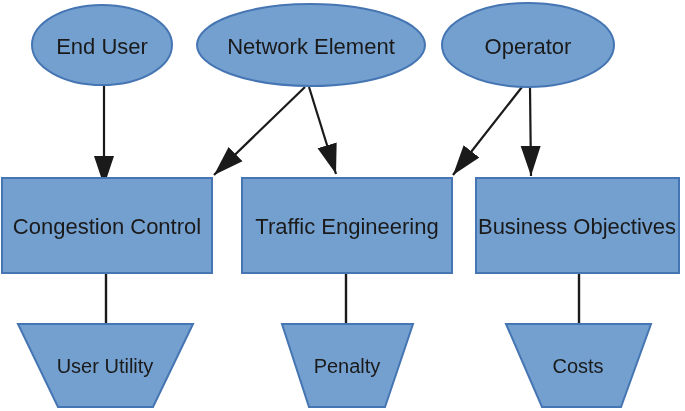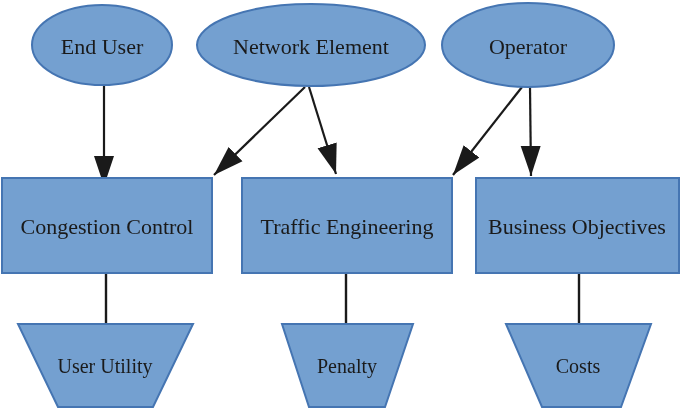--- a/index.html
+++ b/index.html
@@ -2,21 +2,21 @@
 <html style="--background: #ffffff; --shape-fill: #74a0d0; --shape-stroke: #4575b2; --line-color: #1a1a1a; --text-color: #1a1a1a;"><head>
 <meta charset="utf-8">
 <style>
   html, body { margin: 0; padding: 0; }
   body { background: var(--background, #ffffff); }
   .canvas {
     position: relative;
     width: 685px;
     height: 411px;
     background: var(--background, #ffffff);
-    font-family: Liberation Serif, serif;
+    font-family: Liberation Sans, sans-serif;
     overflow: hidden;
   }
   svg { display: block; }
   .node {
     fill: var(--shape-fill, #74a0d0);
     stroke: var(--shape-stroke, #4575b2);
     stroke-width: 2;
   }
   .edge {
     stroke: var(--line-color, #1a1a1a);

